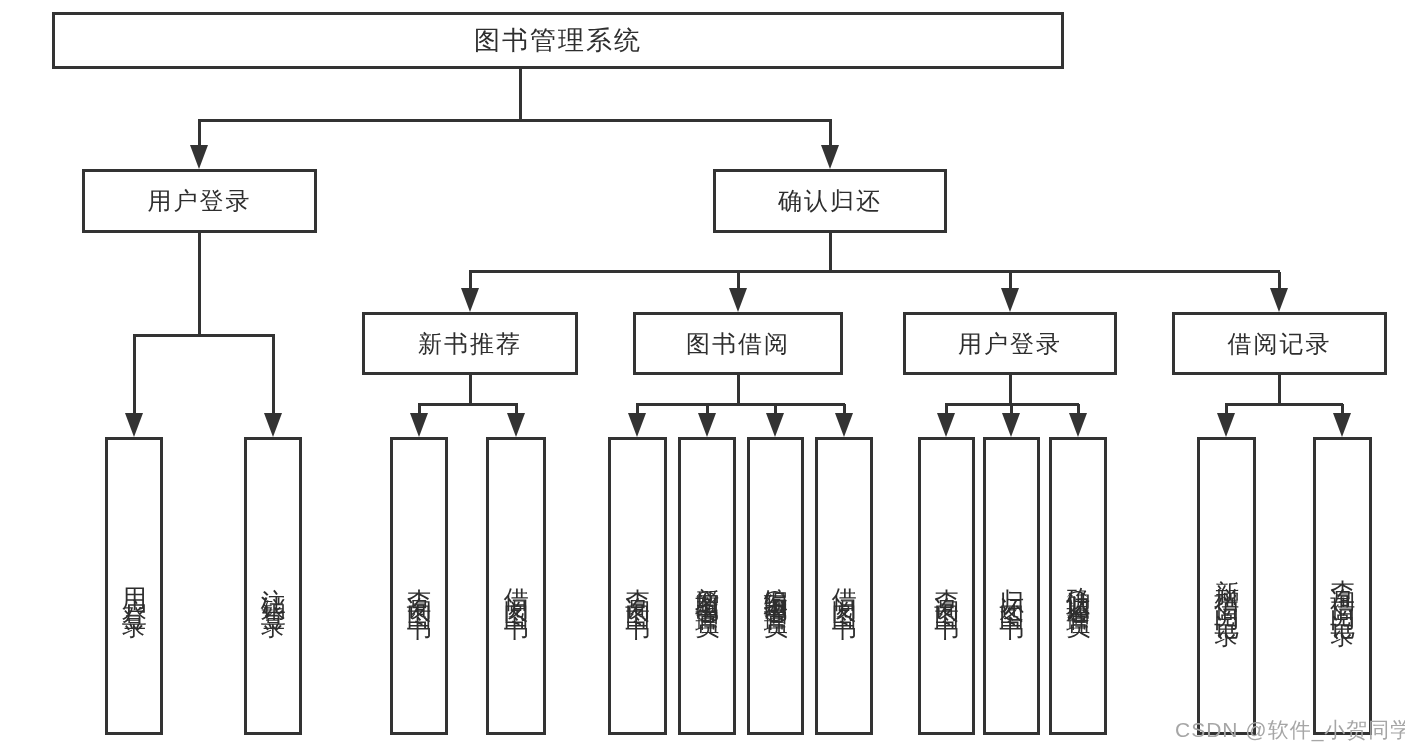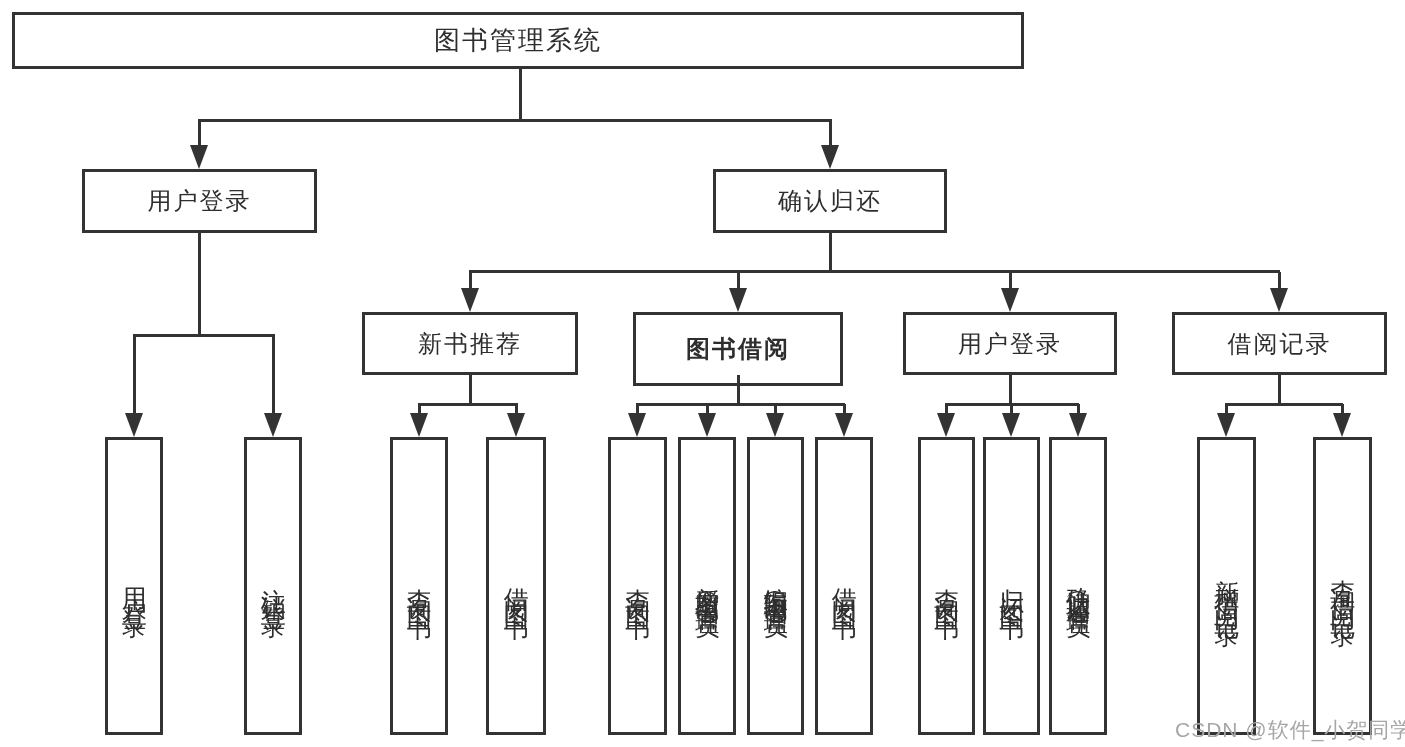--- a/index.html
+++ b/index.html
@@ -5,21 +5,21 @@
   html,body{margin:0;padding:0;background:#ffffff;}
   .canvas{
     position:relative;width:1405px;height:747px;background:#ffffff;overflow:hidden;
     font-family:"Liberation Sans",sans-serif;
   }
   .box{
     position:absolute;box-sizing:border-box;border:3px solid #333333;background:#ffffff;
     display:flex;align-items:center;justify-content:center;
     font-size:24px;color:#2e2e2e;letter-spacing:2px;white-space:nowrap;
   }
-  .box.title{font-size:26px;}
+  .box.title{font-size:26px;margin-left:40px;}
   .leaf{
     position:absolute;box-sizing:border-box;border:3px solid #333333;background:#ffffff;
     top:437px;height:298px;display:flex;align-items:center;justify-content:center;
   }
   .leaf span{
     writing-mode:vertical-rl;text-orientation:mixed;
     font-size:25px;letter-spacing:9px;color:#2e2e2e;line-height:1.1;
   }
   .leaf.long span{font-size:24px;letter-spacing:4px;}
   .hline{position:absolute;height:3px;background:#333333;}
@@ -38,21 +38,21 @@
 <body>
 
 <div class="canvas">
 
   <div class="box title" style="left:12px;top:12px;width:1012px;height:57px;">图书管理系统</div>
 
   <div class="box" style="left:82px;top:169px;width:235px;height:64px;">用户登录</div>
   <div class="box" style="left:713px;top:169px;width:234px;height:64px;">确认归还</div>
 
   <div class="box" style="left:362px;top:312px;width:216px;height:63px;">新书推荐</div>
-  <div class="box" style="left:633px;top:312px;width:210px;height:74px;font-weight:bold;">图书借阅</div>
+  <div class="box" style="left:633px;top:312px;width:210px;height:63px;">图书借阅</div>
   <div class="box" style="left:903px;top:312px;width:214px;height:63px;">用户登录</div>
   <div class="box" style="left:1172px;top:312px;width:215px;height:63px;">借阅记录</div>
 
   <div class="leaf" style="left:105px;width:58px;">
       <span>用户登录</span>
     </div>
   <div class="leaf" style="left:244px;width:58px;">
       <span>注销登录</span>
     </div>
 

